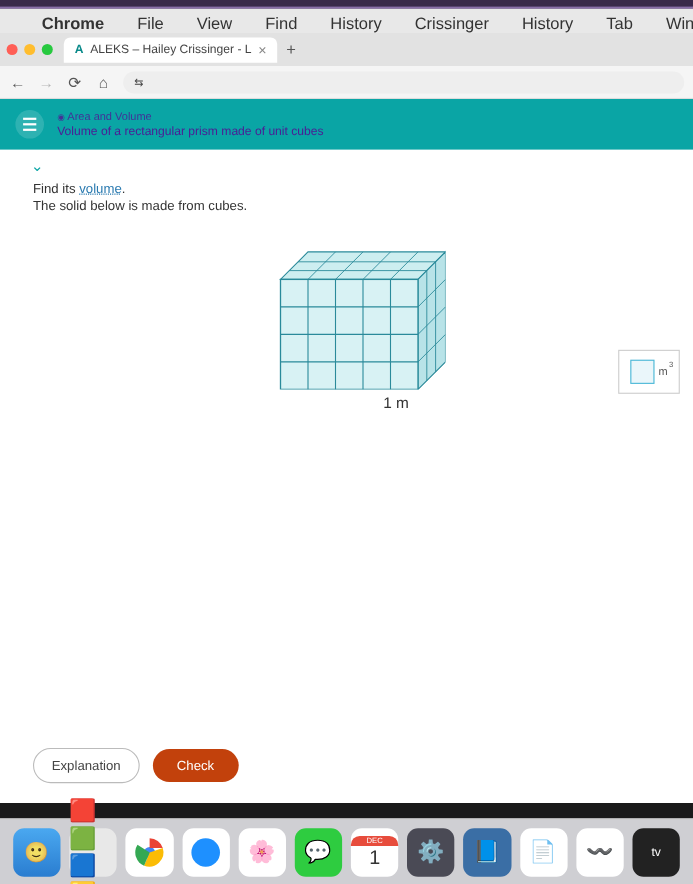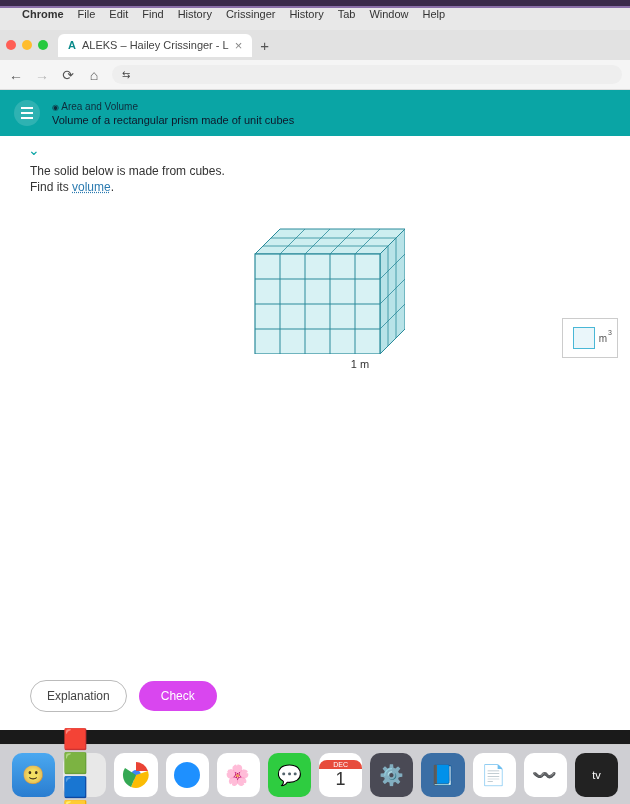--- a/index.html
+++ b/index.html
@@ -13,25 +13,25 @@
 }
 .mac-top-bar {
   background: #3a2a4a;
   height: 8px;
   border-bottom: 2px solid #8a6fa8;
 }
 .menu-bar {
   background: #e8e8e8;
   height: 22px;
   display: flex;
-  align-items: flex-start;
+  align-items: flex-end;
   padding: 0 8px;
-  font-size: 11px;
+  font-size: 15px;
   color: #333;
-  gap: 14px;
+  gap: 30px;
 }
 .apple-logo { font-size: 13px; }
 .browser-frame {
   background: #f5f5f5;
   height: 700px;
   position: relative;
 }
 .tab-row {
   display: flex;
   align-items: center;
@@ -80,21 +80,21 @@
   white-space: nowrap;
   overflow: hidden;
 }
 .content-area {
   background: #fff;
   height: 640px;
   position: relative;
 }
 .topic-header {
   background: #0aa5a5;
-  color: #0f172a;
+  color: #4c1d95;
   padding: 10px 14px;
   display: flex;
   align-items: center;
   gap: 12px;
 }
 .hamburger {
   width: 26px; height: 26px;
   border-radius: 50%;
   background: rgba(255,255,255,0.15);
   display: flex; flex-direction: column;
@@ -119,21 +119,21 @@
 .prompt-line { margin: 2px 0; }
 .volume-link { color: #2a7ab0; text-decoration: underline dotted; }
 .prism-wrap {
   margin: 30px auto 0 auto;
   width: 200px;
   position: relative;
 }
 .prism-svg { display: block; margin: 0 auto; }
 .dim-label {
   text-align: center;
-  font-size: 11px;
+  font-size: 14px;
   color: #333;
   margin-top: 4px;
 }
 .answer-box {
   position: absolute;
   right: 12px;
   top: 160px;
   border: 1px solid #ccc;
   padding: 8px 10px;
   display: flex;
@@ -158,21 +158,21 @@
 }
 .btn-explain {
   border: 1px solid #bbb;
   background: #fff;
   border-radius: 18px;
   padding: 8px 16px;
   font-size: 12px;
   color: #444;
 }
 .btn-check {
-  background: #d946ef;
+  background: #c2410c;
   color: #fff;
   border-radius: 18px;
   padding: 8px 22px;
   font-size: 12px;
   border: none;
 }
 .dock {
   position: absolute;
   bottom: 0; left: 0; right: 0;
   height: 60px;
@@ -211,21 +211,21 @@
 </style>
 </head>
 <body>
 
 <div class="mac-top-bar"></div>
 
 <div class="menu-bar">
   <span class="apple-logo"></span>
   <span style="font-weight:600">Chrome</span>
   <span>File</span>
-  <span>Edit</span>
+  <span>View</span>
   <span>Find</span>
   <span>History</span>
   <span>Crissinger</span>
   <span>History</span>
   <span>Tab</span>
   <span>Window</span>
   <span>Help</span>
 </div>
 
 <div class="browser-frame">
@@ -263,24 +263,24 @@
       <div class="topic-text">
         <div class="topic-breadcrumb">
           <span style="font-size:8px">◉</span> <span>Area and Volume</span>
         </div>
         <div class="topic-title">Volume of a rectangular prism made of unit cubes</div>
       </div>
     </div>
     <div class="chevron-down">⌄</div>
 
     <div class="problem-area">
-      <div class="prompt-line">The solid below is made from cubes.</div>
       <div class="prompt-line">
         <span>Find its </span><span class="volume-link">volume</span>.
       </div>
+      <div class="prompt-line">The solid below is made from cubes.</div>
 
       <div class="prism-wrap">
         <svg class="prism-svg" width="180" height="130" viewBox="0 0 180 130">
 
           <polygon points="30,30 155,30 180,5 55,5" fill="#cdeef0" stroke="#2a8a9a" stroke-width="1"></polygon>
 
           <polygon points="155,30 180,5 180,105 155,130" fill="#b8e3e8" stroke="#2a8a9a" stroke-width="1"></polygon>
 
           <rect x="30" y="30" width="125" height="100" fill="#d8f2f4" stroke="#2a8a9a" stroke-width="1.2"></rect>
 

